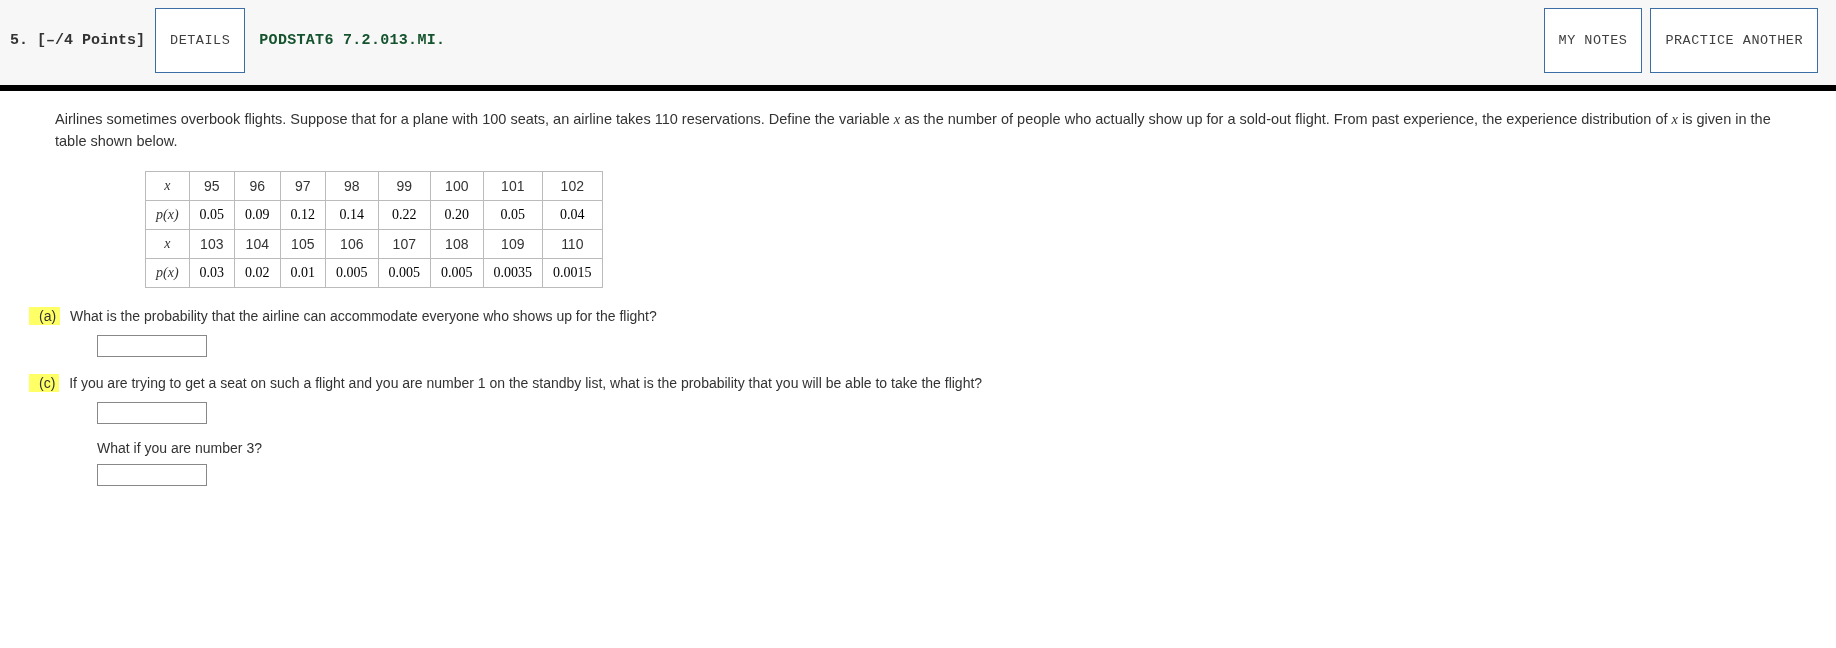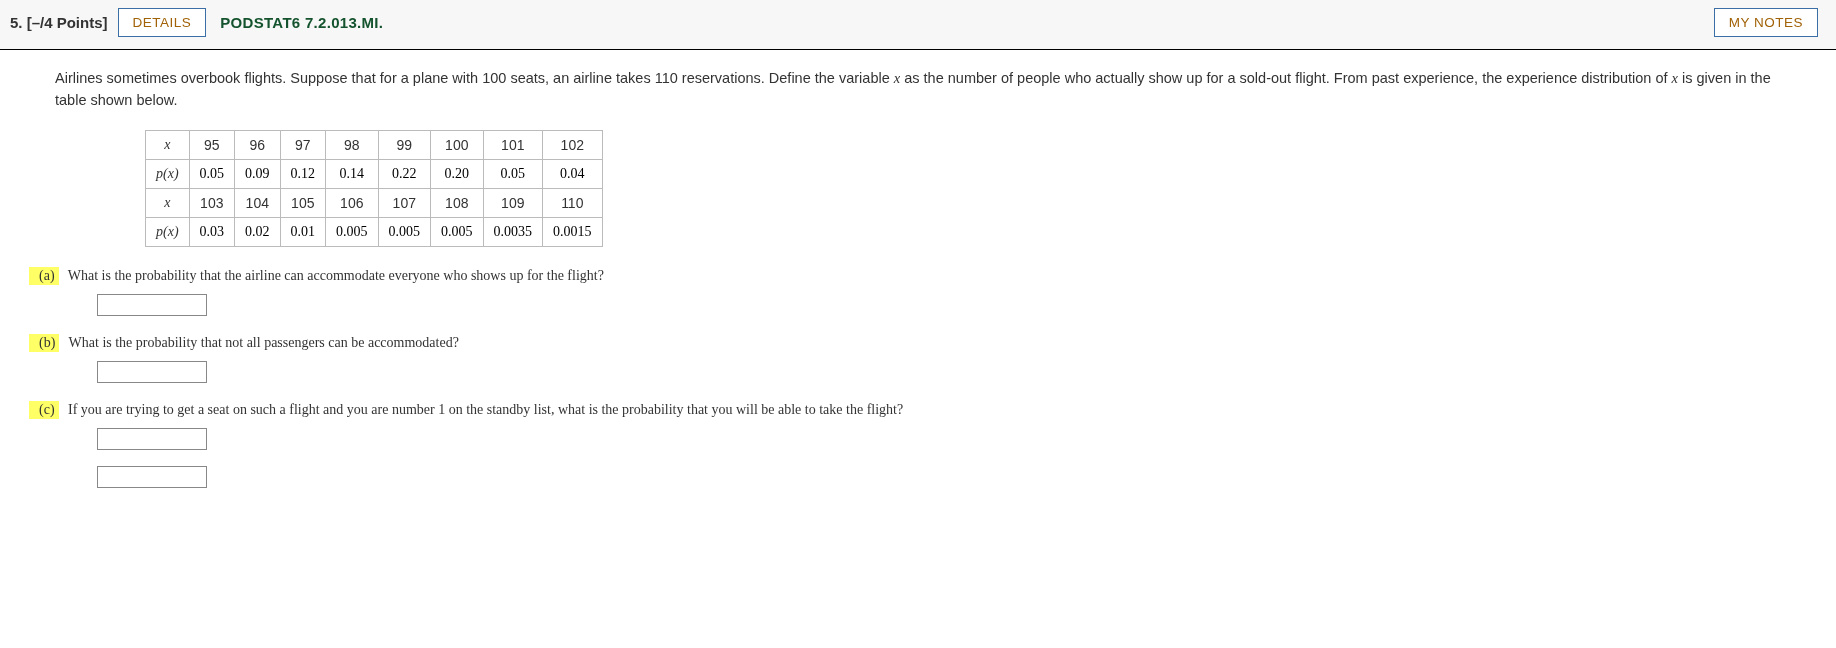--- a/index.html
+++ b/index.html
@@ -7,29 +7,30 @@
     margin: 0;
     font-family: "Helvetica Neue", Arial, sans-serif;
     font-size: 14px;
     color: #333;
     background: #fff;
   }
   .header-bar {
     display: flex;
     align-items: center;
     padding: 8px 10px 12px 10px;
-    border-bottom: 1px solid #000000;
+    border-bottom: 6px solid #000000;
     background: #f7f7f7;
+    font-family: Liberation Mono, monospace;
   }
   .q-number { font-weight: bold; margin-right: 10px; font-size: 15px; }
   .btn {
     border: 1px solid #3a6ea5;
-    color: #a16207;
+    color: #404040;
     background: #fff;
-    padding: 6px 14px;
+    padding: 24px 14px;
     font-size: 13.5px;
     letter-spacing: 0.5px;
     cursor: pointer;
     margin-right: 8px;
     font-family: inherit;
   }
   .src-label { font-weight: bold; color: #14532d; font-size: 15px; margin-left: 6px; letter-spacing:0.3px;}
   .spacer { flex: 1; }
   .content {
     padding: 18px 40px 20px 55px;
@@ -50,21 +51,20 @@
   table.dist .hdr {
     font-style: italic;
     font-family: "Times New Roman", serif;
     font-weight: normal;
     background:#fff;
   }
   table.dist .px-hdr { font-style: italic; font-family:"Times New Roman",serif;}
   table.dist .pval { color: #000000; font-family: Liberation Serif, serif; }
   .part {
     margin: 14px 0 6px 0;
-    font-family: Liberation Serif, serif;
   }
   .part-label {
     display: inline-block;
     background: #ffff66;
     padding: 1px 4px 1px 10px;
     margin-left:-26px;
     margin-right: 6px;
   }
   .part-text { display:inline; line-height:1.5;}
   .answer-box {
@@ -84,20 +84,21 @@
 
 <div class="header-bar">
   <span class="q-number">
     <span>5.</span>
     <span>[–/4 Points]</span>
   </span>
   <button class="btn">DETAILS</button>
   <span class="src-label">PODSTAT6 7.2.013.MI.</span>
   <span class="spacer"></span>
   <button class="btn">MY NOTES</button>
+  <button class="btn">PRACTICE ANOTHER</button>
 </div>
 
 <div class="content">
 
   <div class="problem-text">
     <span>Airlines sometimes overbook flights. Suppose that for a plane with 100 seats, an airline takes 110 reservations. Define the variable </span><span class="var-x">x</span><span> as the number of people who actually show up for a sold-out flight. From past experience, the experience distribution of </span><span class="var-x">x</span><span> is given in the table shown below.</span>
   </div>
 
   <div class="prob-table-wrap">
     <table class="dist">
@@ -149,26 +150,22 @@
     </tbody>
       </table>
   </div>
 
   <div class="part">
     <span class="part-label">(a)</span>
     <span class="part-text">What is the probability that the airline can accommodate everyone who shows up for the flight?</span>
     <input class="answer-box" type="text" style="">
   </div>
 
-  <div class="part">
-    <span class="part-label">(b)</span>
-    <span class="part-text">What is the probability that not all passengers can be accommodated?</span>
-    <input class="answer-box" type="text" style="">
-  </div>
 
   <div class="part">
     <span class="part-label">(c)</span>
     <span class="part-text">If you are trying to get a seat on such a flight and you are number 1 on the standby list, what is the probability that you will be able to take the flight?</span>
     <input class="answer-box" type="text" style="">
+    <div class="sub-q">What if you are number 3?</div>
     <input class="answer-box" type="text" style="">
   </div>
 
 </div>
 
 </body></html>

